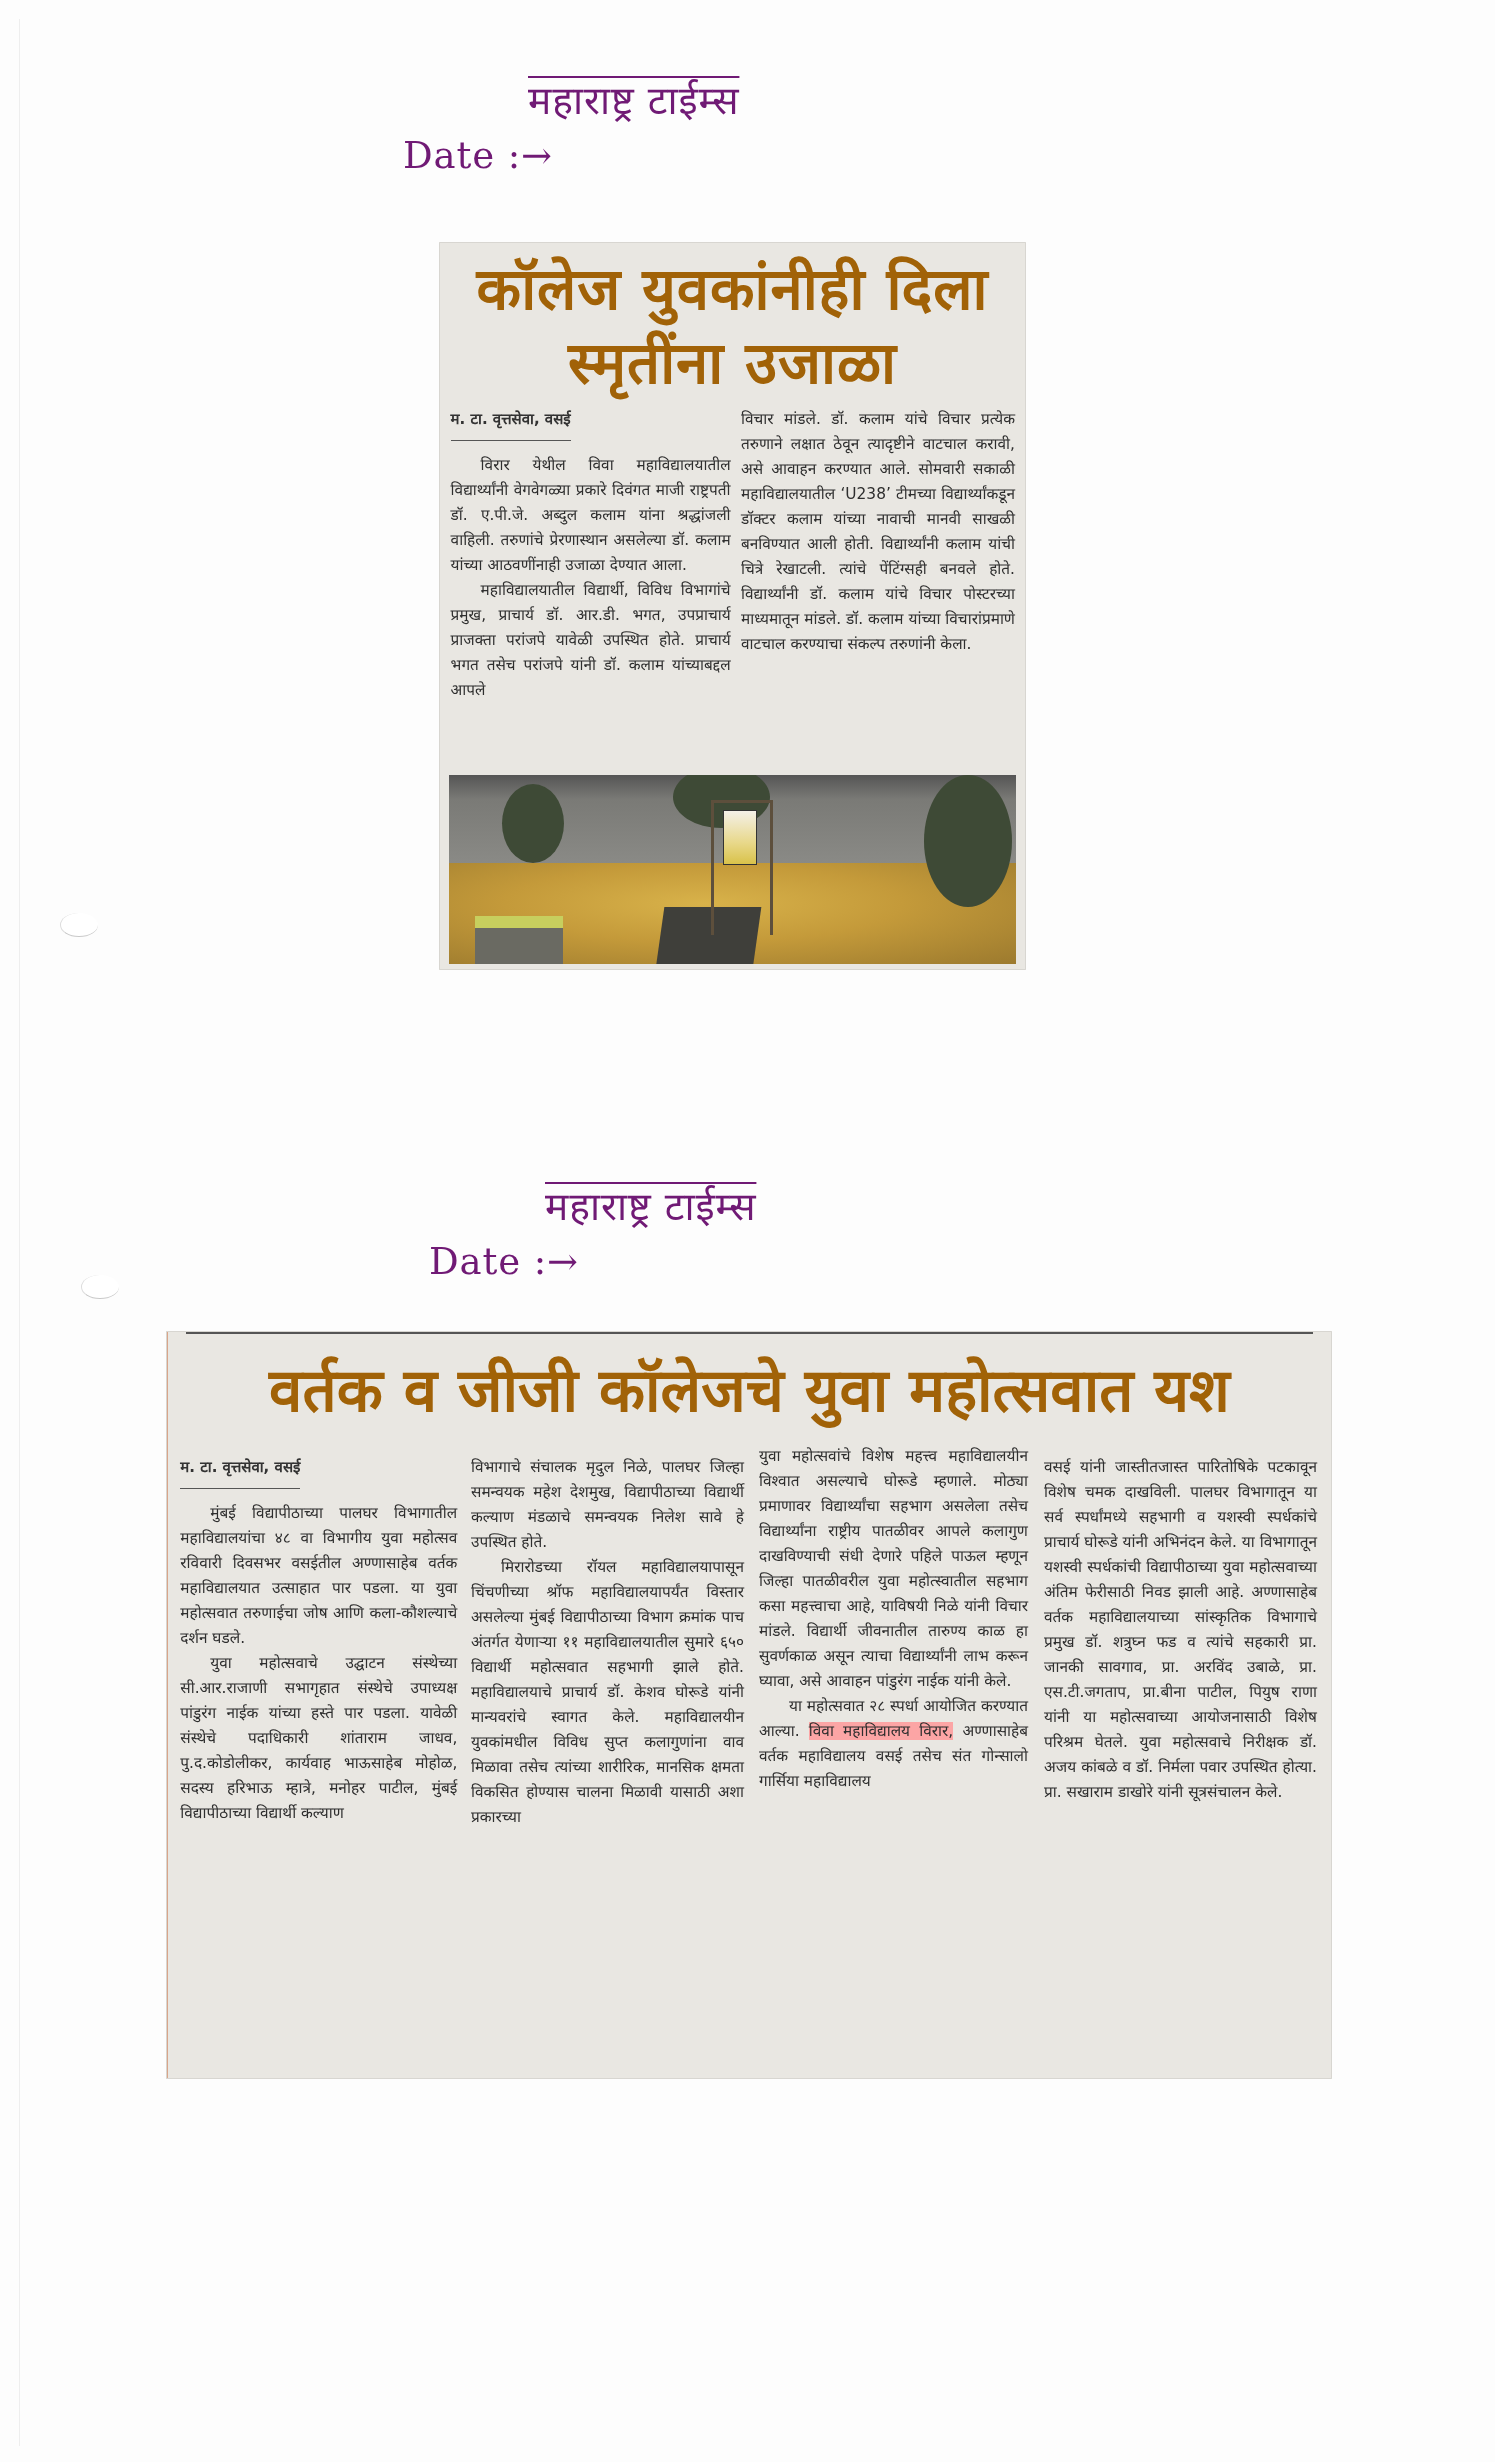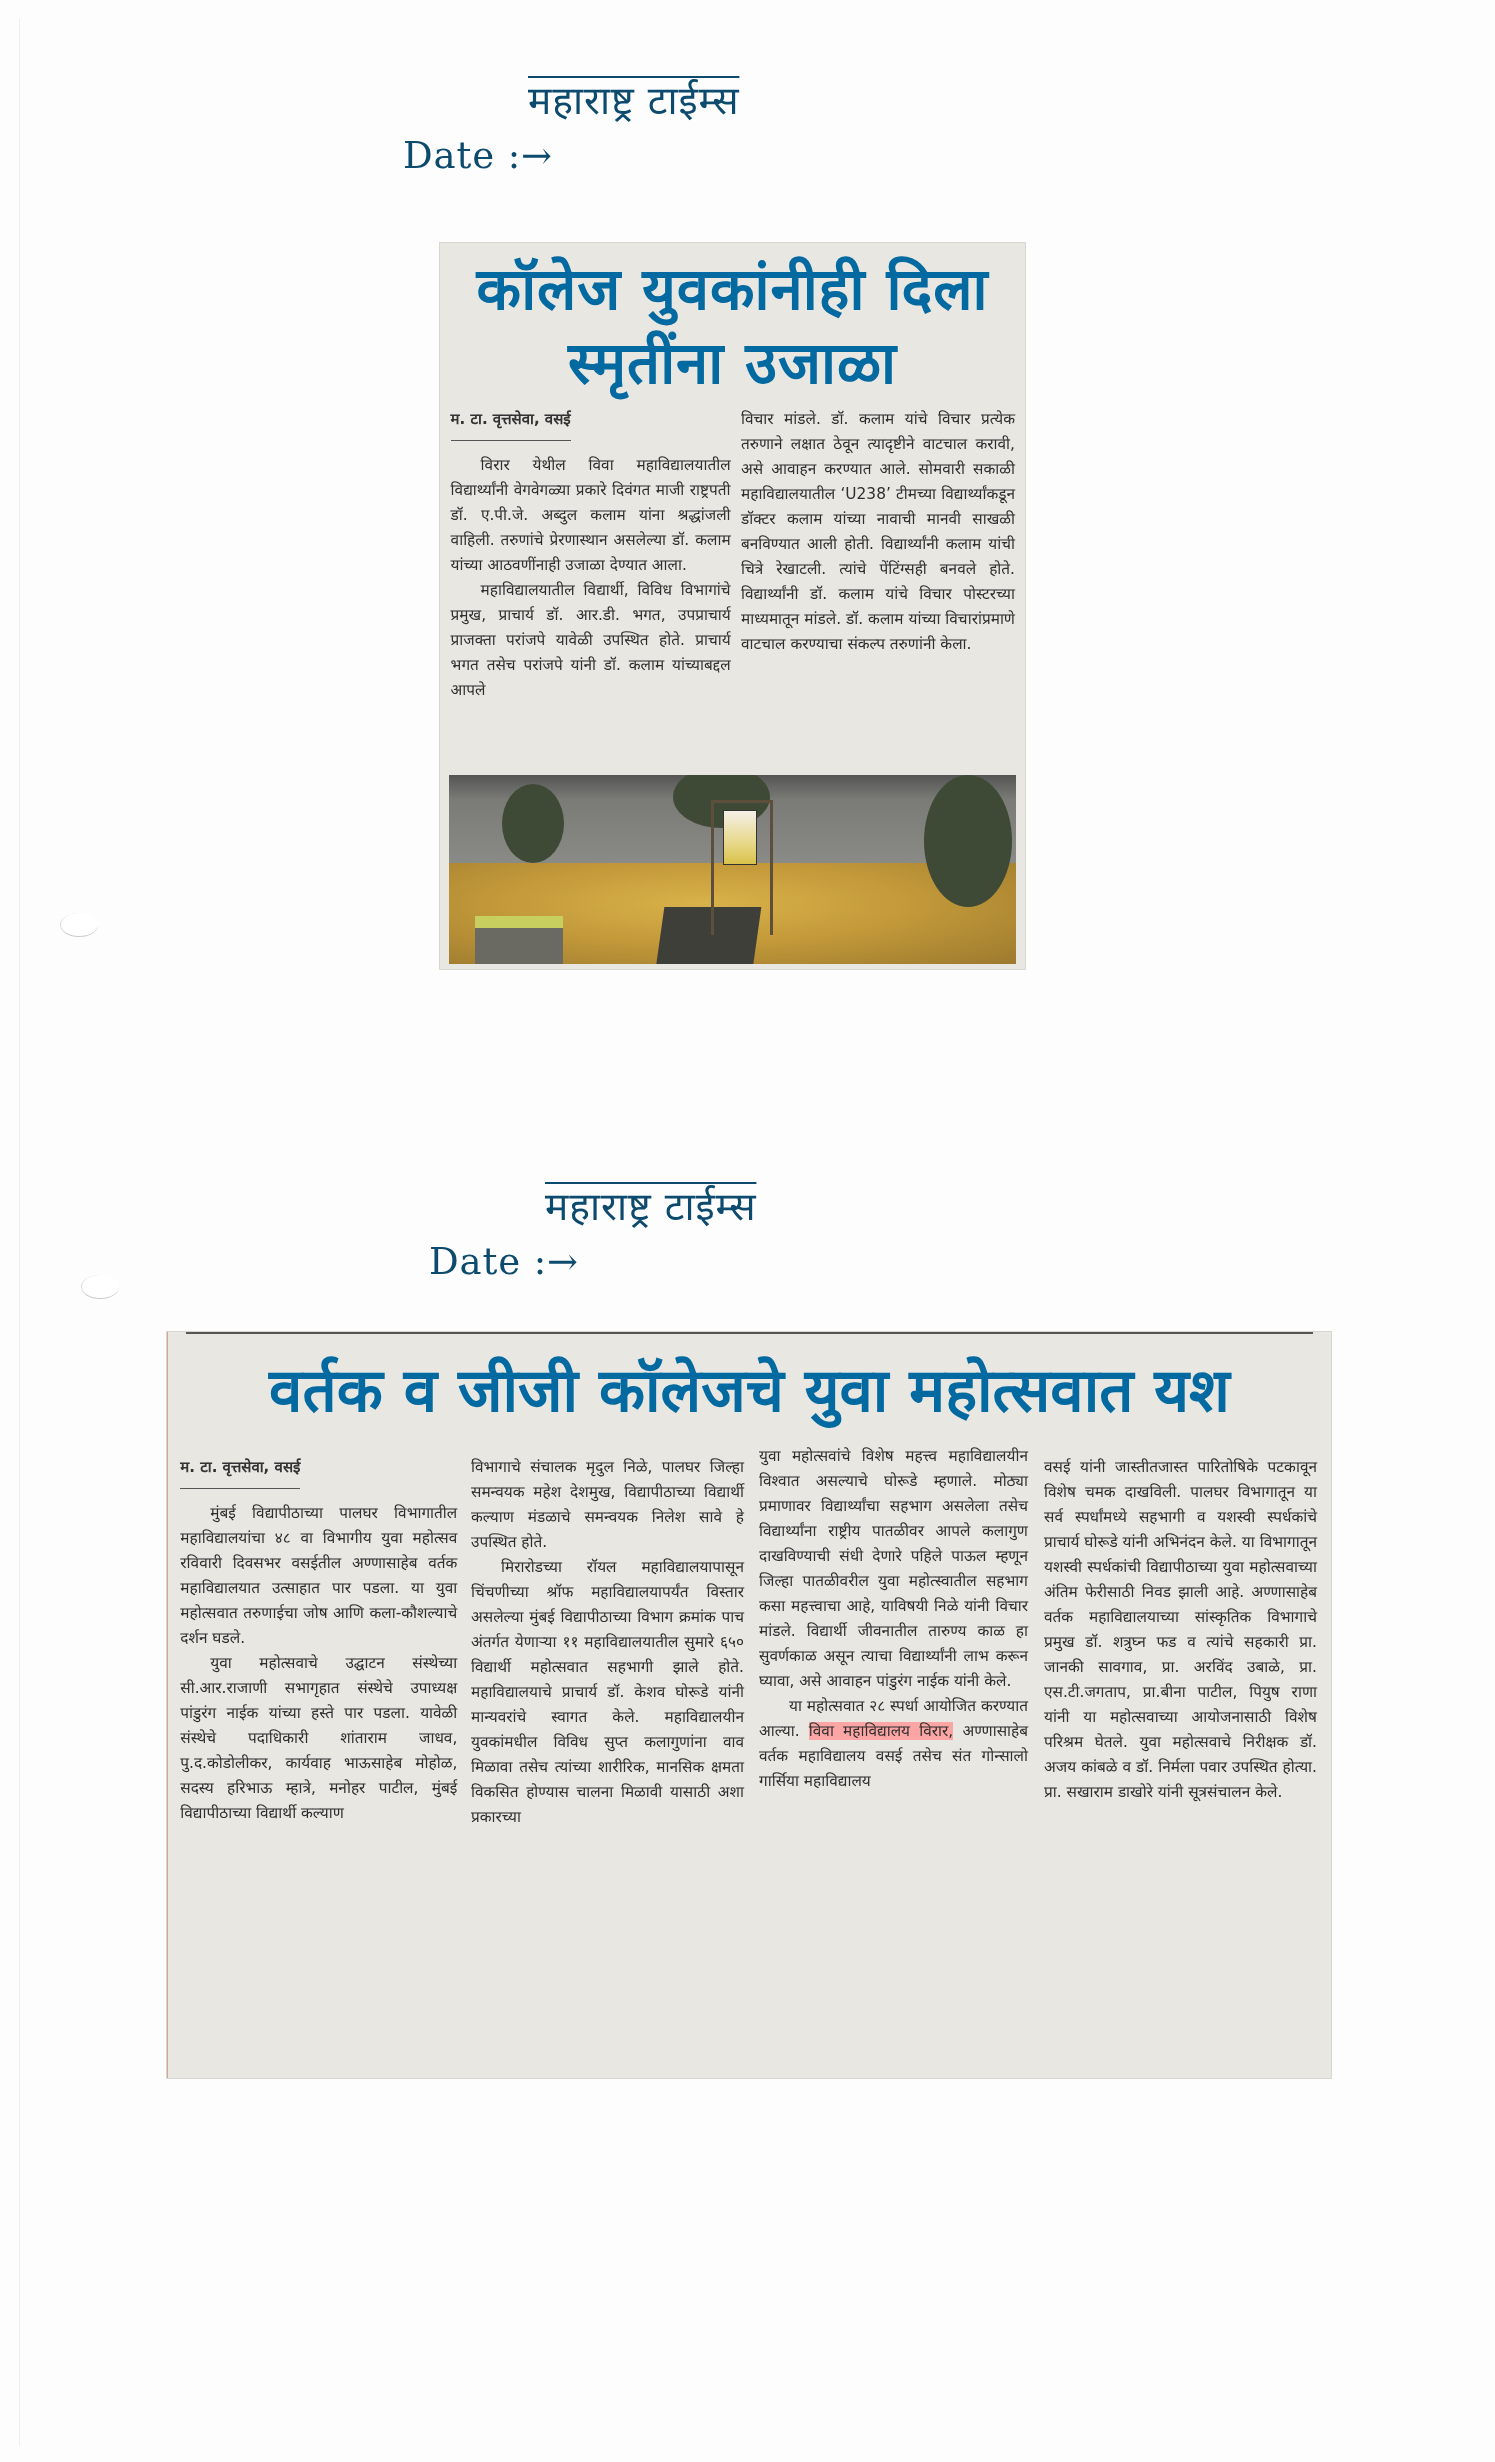--- a/index.html
+++ b/index.html
@@ -11,36 +11,36 @@
   .page-border {
     position: absolute; left: 19.3px; top: 19.3px; width: 1460px; height: 2427px;
     border-left: 0.9px solid #eeeeee;
   }
   .hole {
     position: absolute; width: 37px; height: 23px; border-radius: 50%;
     border-bottom: 1.8px solid #c9c9c9; border-left: 0.9px solid #dddddd;
     background: #ffffff;
   }
   .handwritten {
-    position: absolute; color: #0c4a6e; font-family: "DejaVu Sans", sans-serif;
+    position: absolute; color: #701a75; font-family: "DejaVu Sans", sans-serif;
     font-weight: 300; letter-spacing: 0.9px;
   }
   .hw-paper { font-size: 39px; text-decoration: overline; text-decoration-thickness: 1.8px; }
   .hw-date { font-size: 37px; font-family: "DejaVu Serif", serif; font-weight: normal; }
 
   .clipping {
     position: absolute; background: #e9e7e2;
     box-shadow: 0 0 0 0.9px #d4d2cc;
     color: #2b2b2b;
   }
   .clip1 { left: 440px; top: 243px; width: 585px; height: 726px; }
   .clip2 { left: 167px; top: 1332px; width: 1163px; height: 746px; border-left: 1.8px solid #d9a58a; }
 
   .headline {
-    font-family: "DejaVu Sans", sans-serif; font-weight: bold; color: #0369a1;
+    font-family: "DejaVu Sans", sans-serif; font-weight: bold; color: #a16207;
     text-align: center; margin: 0;
   }
   .clip1 .headline { font-size: 58px; line-height: 74px; padding-top: 8.8px; letter-spacing: 0.9px; }
   .clip2 .headline { font-size: 60px; line-height: 84px; padding-top: 14px; border-top: 2.6px solid #555; margin: 0 17.6px; }
 
   .byline {
     font-weight: bold; font-size: 15px; color: #333; padding-bottom: 8px;
     border-bottom: 1.8px solid #555; display: inline-block; margin-bottom: 12.3px;
   }
   .col {

